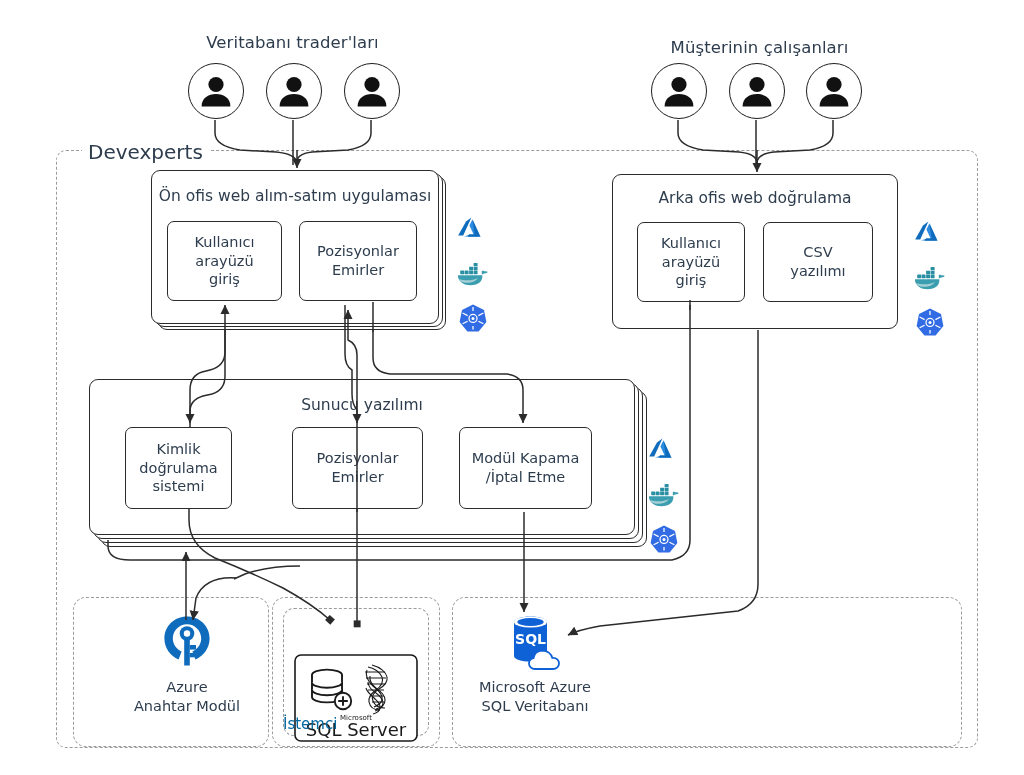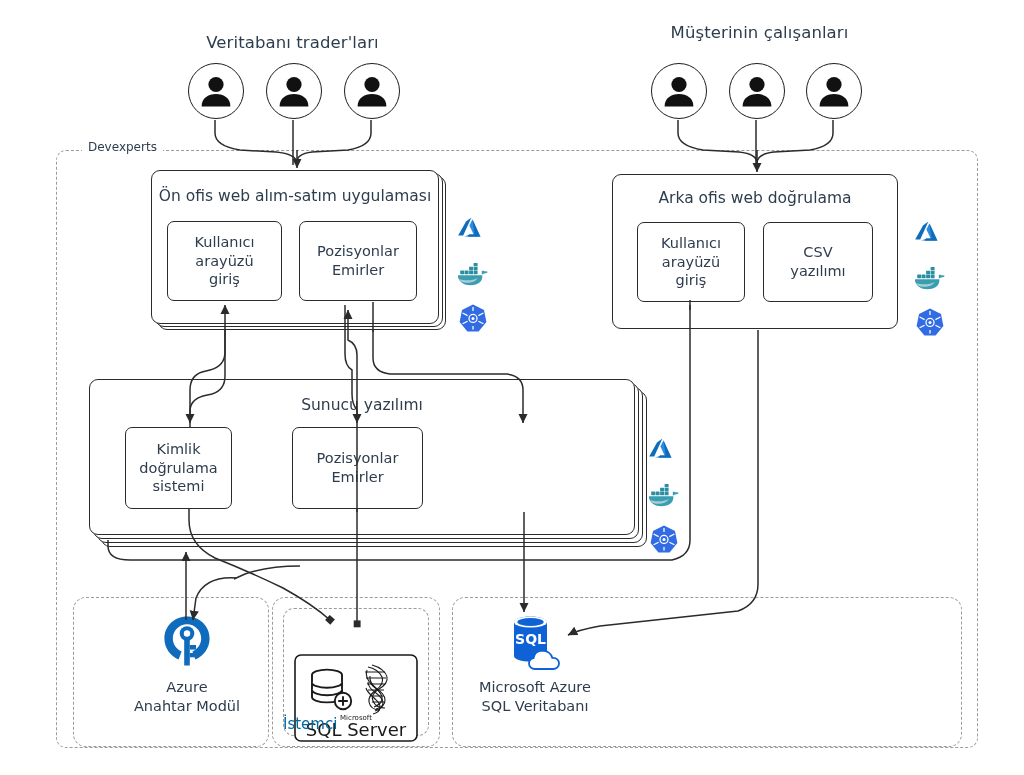--- a/index.html
+++ b/index.html
@@ -20,21 +20,21 @@
 
   
   .grp-title{
     font-size:16.5px;
     color:#2e3d4e;
     text-align:center;
     letter-spacing:.1px;
     white-space:nowrap;
   }
   .boundary-label{
-    font-size:12px;
+    font-size:20px;
     color:#2e3d4e;
     background:#fff;
     padding:0 6px;
     white-space:nowrap;
   }
   .panel-title{
     font-size:15.5px;
     color:#2e3d4e;
     text-align:center;
     white-space:nowrap;
@@ -105,21 +105,21 @@
   .techstack{position:absolute;display:flex;flex-direction:column;align-items:center;gap:11px;}
   .techicon{width:34px;height:34px;position:relative;}
   .techicon svg{display:block;}
 </style>
 </head>
 <body>
 
 <div id="stage">
 
   <div class="abs grp-title" style="left:125px;top:33px;width:335px;">Veritabanı trader'ları</div>
-  <div class="abs grp-title" style="left:592px;top:23px;width:335px;">Müşterinin çalışanları</div>
+  <div class="abs grp-title" style="left:592px;top:38px;width:335px;">Müşterinin çalışanları</div>
 
   <div class="avatar" style="left:188px;top:63px;">
     <svg width="54" height="54" viewBox="0 0 54 54">
         <circle cx="27" cy="20.5" r="7.6" fill="#111"></circle>
         <path d="M12.6 42.5c0-8.2 6.5-12.4 14.4-12.4s14.4 4.2 14.4 12.4z" fill="#111"></path>
       </svg>
   </div>
   <div class="avatar" style="left:266px;top:63px;">
     <svg width="54" height="54" viewBox="0 0 54 54">
         <circle cx="27" cy="20.5" r="7.6" fill="#111"></circle>
@@ -248,20 +248,22 @@
   <div class="abs panel-shadowlayer" style="left:101px;top:391px;width:546px;height:156px;"></div>
   <div class="abs panel-shadowlayer" style="left:97px;top:387px;width:546px;height:156px;"></div>
   <div class="abs panel-shadowlayer" style="left:93px;top:383px;width:546px;height:156px;"></div>
   <div class="abs panel" style="left:89px;top:379px;width:546px;height:156px;"></div>
   <div class="abs panel-title" style="left:89px;top:396px;width:546px;">Sunucu yazılımı</div>
   <div class="abs module mod-label" style="left:125px;top:427px;width:107px;height:82px;white-space:pre-line;">Kimlik
 doğrulama
 sistemi</div>
   <div class="abs module mod-label" style="left:292px;top:427px;width:131px;height:82px;white-space:pre-line;">Pozisyonlar
 Emirler</div>
+  <div class="abs module mod-label" style="left:459px;top:427px;width:133px;height:82px;white-space:pre-line;">Modül Kapama
+/İptal Etme</div>
 
   <div class="techstack" style="left:647px;top:433px;">
     <div class="techicon">
       <svg width="34" height="34" viewBox="0 0 34 34">
         <path d="M15.4 5.6 L7.2 23.4 L2.2 23.4 L10.0 9.6 Z" fill="#0f6cbd"></path>
         <path d="M16.3 7.4 L23.4 24.6 L8.0 24.6 L12.6 23.0 L17.9 23.0 L13.4 13.6 Z" fill="#2e8ce0"></path>
         <path d="M16.4 7.0 L24.6 24.8 L11.4 24.8 L13.1 22.3 L18.6 22.3 Z" fill="#0f6cbd"></path>
       </svg>
     </div>
     <div class="techicon">

